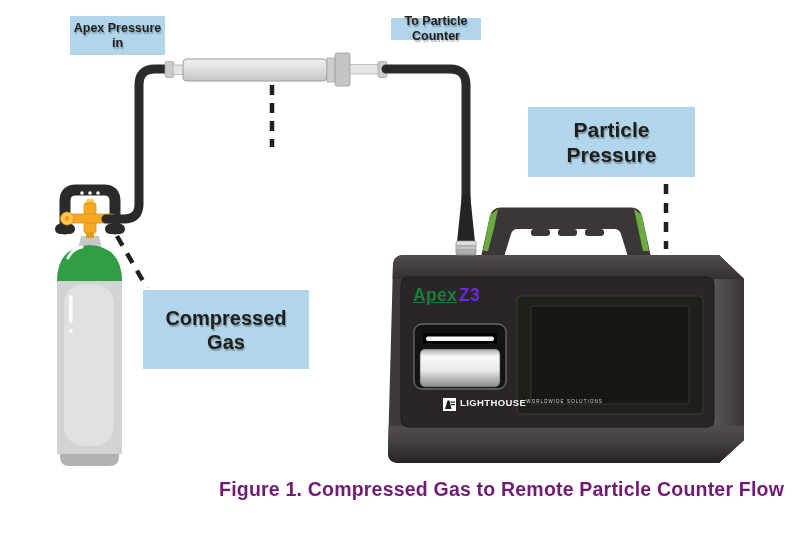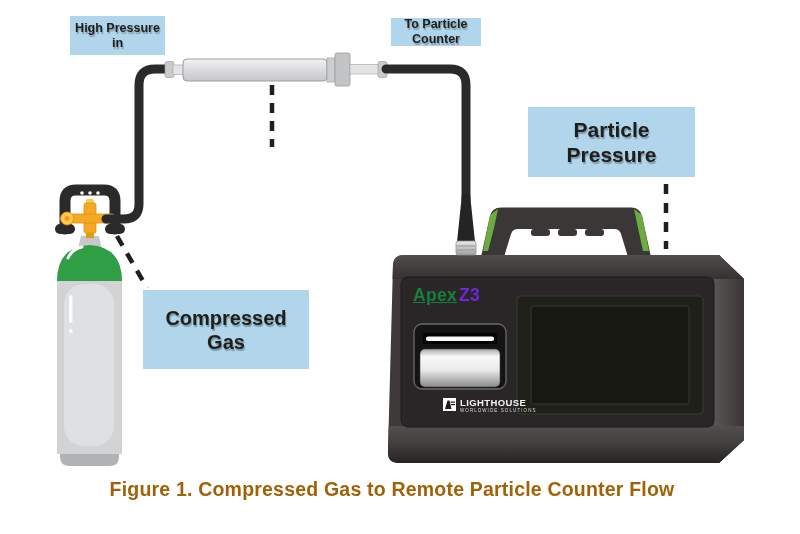--- a/index.html
+++ b/index.html
@@ -8,38 +8,38 @@
     font-family:"Liberation Sans",sans-serif;
   }
   #diagram-svg{position:absolute;left:0;top:0;z-index:1;}
   .lbl{
     position:absolute;z-index:2;background:#b1d6ec;color:#1e1e1c;
     font-weight:bold;display:flex;align-items:center;justify-content:center;
     text-align:center;white-space:pre-line;line-height:1.2;
     text-shadow:1px 1.5px 1px rgba(40,40,40,0.35);
   }
   #lbl-hpi{left:70px;top:16px;width:95px;height:39px;font-size:12.5px;}
-  #lbl-tpc{left:391px;top:18px;width:90px;height:28px;font-size:12.5px;}
+  #lbl-tpc{left:391px;top:18px;width:90px;height:22px;font-size:12.5px;}
   #lbl-hpd{left:190px;top:149px;width:165px;height:69px;font-size:20px;}
   #lbl-pc{left:528px;top:107px;width:167px;height:70px;font-size:21px;}
   #lbl-cg{left:143px;top:290px;width:166px;height:79px;font-size:20px;}
   #caption{
-    position:absolute;z-index:2;left:0;top:478px;width:784px;text-align:center;
-    font-size:19.5px;font-weight:bold;color:#a16207;letter-spacing:0.2px;
+    position:absolute;z-index:2;left:0;top:478px;width:784px;text-align:right;
+    font-size:19.5px;font-weight:bold;color:#701a75;letter-spacing:0.2px;
   }
   #wordmark{
     position:absolute;z-index:2;left:413px;top:285px;
     font-size:17.5px;font-weight:bold;letter-spacing:0.3px;white-space:nowrap;
   }
   #wordmark .brand{color:#15803d;text-decoration:underline;}
   #wordmark .model{color:#6d28d9;margin-left:2px;}
   #logo{
     position:absolute;z-index:2;left:443px;top:398px;display:flex;gap:4px;align-items:flex-start;
   }
-  .logo-texts{display:flex;flex-direction:column;}
+  .logo-texts{display:flex;}
   .logo-name{font-size:9.5px;font-weight:bold;color:#f5f5f5;letter-spacing:0.4px;line-height:1;}
   .logo-tag{font-size:4.5px;color:#d8d8d8;letter-spacing:1.1px;line-height:1;margin-top:1.5px;}
 </style>
 </head>
 <body>
 
 <div id="stage">
 
   <svg id="diagram-svg" width="800" height="534" viewBox="0 0 800 534" xmlns="http://www.w3.org/2000/svg">
     <defs>
@@ -163,21 +163,21 @@
     </g>
 
     <g>
       <polygon points="462,194 470,194 475,242 457,242" fill="#242424"></polygon>
       <rect x="456" y="241" width="20" height="14" rx="2" fill="url(#gFit)" stroke="#8f9092" stroke-width="0.8"></rect>
       <rect x="456" y="245" width="20" height="2" fill="#b0b1b3"></rect>
       <rect x="456" y="249" width="20" height="2" fill="#a7a8aa"></rect>
     </g>
   </svg>
 
-  <div class="lbl" id="lbl-hpi">High Pressure in</div>
+  <div class="lbl" id="lbl-hpi">Apex Pressure in</div>
   <div class="lbl" id="lbl-tpc">To Particle
 Counter</div>
   <div class="lbl" id="lbl-pc">Particle
 Pressure</div>
   <div class="lbl" id="lbl-cg">Compressed
 Gas</div>
 
   <div id="wordmark">
     <span class="brand">Apex</span><span class="model">Z3</span>
   </div>

